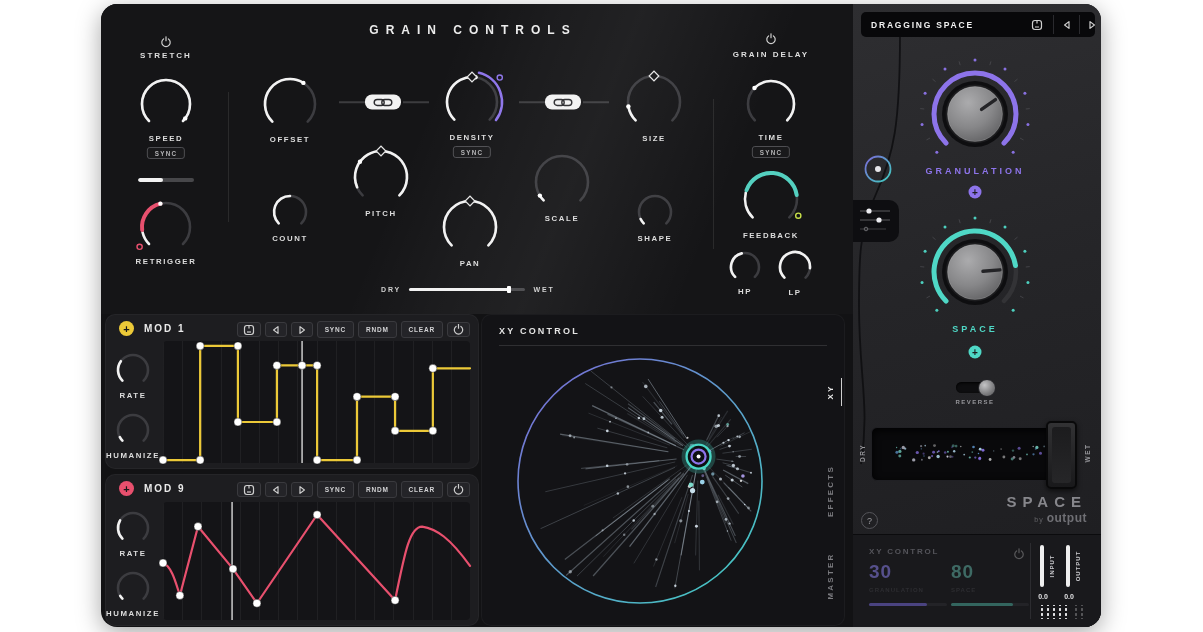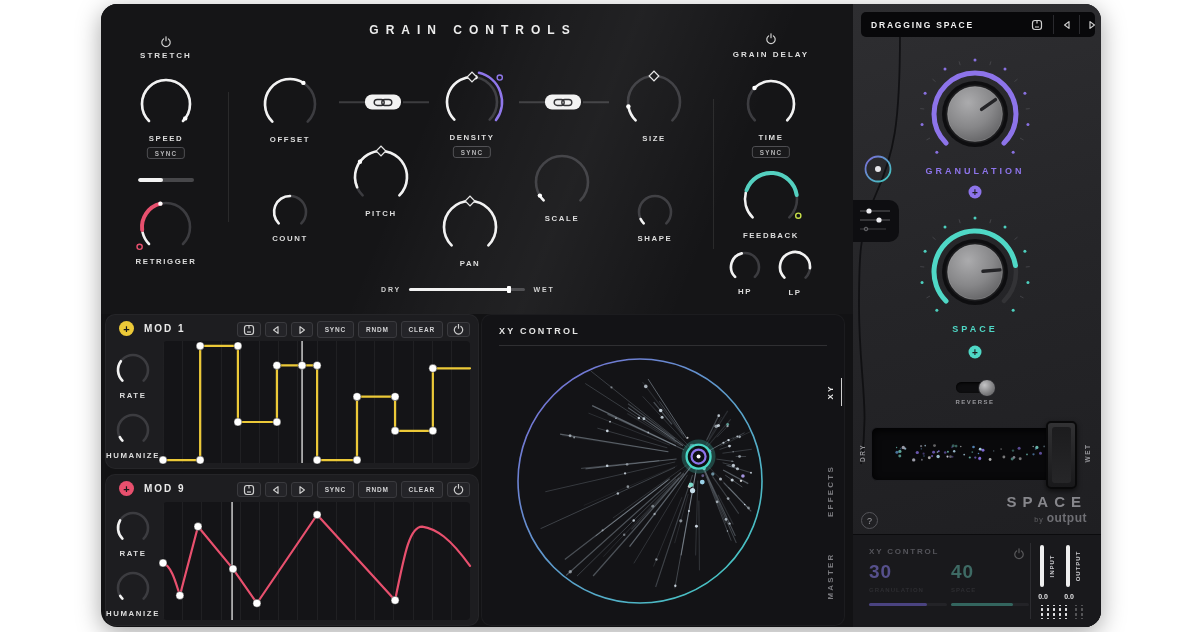--- a/index.html
+++ b/index.html
@@ -739,21 +739,21 @@
     </div>
     <div id="help">?</div>
 
     <div id="rp-footer">
       <div class="ft">XY CONTROL</div>
       <span class="pwr" style="left:166px;top:16px;opacity:.35;"><svg width="11" height="11" viewBox="0 0 11 11" style="overflow:visible">
               <path d="M 3.1,2.4 A 4.2 4.2 0 1 0 7.9,2.4" fill="none" stroke="#cfcfcf" stroke-width="1.2" stroke-linecap="round"></path>
               <line x1="5.5" y1="0.3" x2="5.5" y2="4.2" stroke="#cfcfcf" stroke-width="1.2" stroke-linecap="round"></line>
             </svg></span>
       <div class="bigval" style="left: 16px; top: 26px; color: rgb(86, 80, 140);" id="xval">30</div>
-      <div class="bigval" style="left: 98px; top: 26px; color: rgb(62, 106, 100);" id="yval">40</div>
+      <div class="bigval" style="left: 98px; top: 26px; color: rgb(62, 106, 100);" id="yval">80</div>
       <div class="dimlbl" style="left:16px;top:52px;">GRANULATION</div>
       <div class="dimlbl" style="left:98px;top:52px;">SPACE</div>
       <div class="fbar" style="left:16px;top:68px;">
             <i id="xbar" style="width: 58px; background: rgb(74, 67, 128);"></i>
           </div>
       <div class="fbar" style="left:98px;top:68px;">
             <i id="ybar" style="width: 62px; background: rgb(51, 101, 94);"></i>
           </div>
       <div class="fsep"></div>
       <div class="meterbar" style="left:187px;top:10px;"></div>

